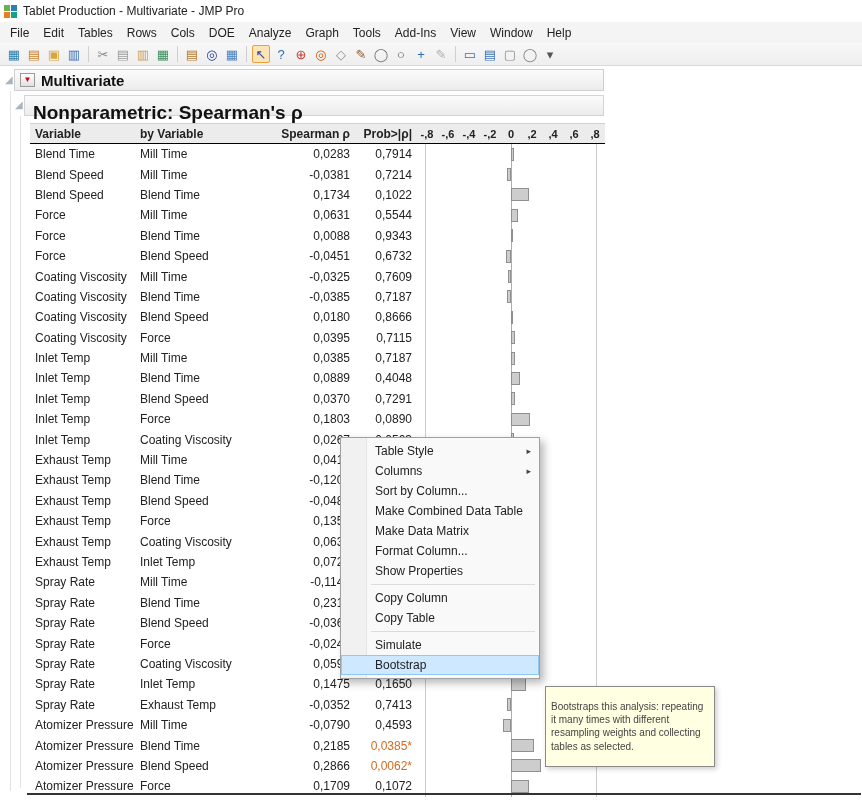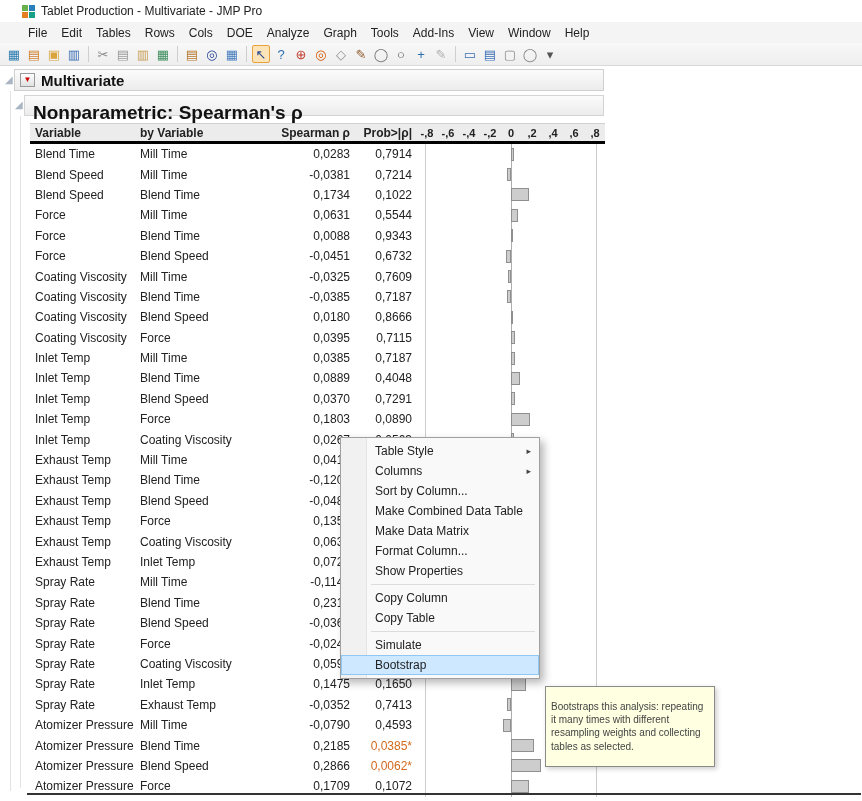--- a/index.html
+++ b/index.html
@@ -4,30 +4,30 @@
 <style>
   * { box-sizing: border-box; margin: 0; padding: 0; }
   body { background: #fff; }
   .screen {
     position: relative; width: 862px; height: 801px; background: #ffffff;
     font-family: "Liberation Sans", sans-serif; overflow: hidden; color: #222;
   }
   
   .titlebar {
     position: absolute; top: 0; left: 0; right: 0; height: 22px; background: #ffffff;
-    display: flex; align-items: center; padding-left: 22px; font-size: 12px; color: #222;
+    display: flex; align-items: center; padding-left: 4px; font-size: 12px; color: #222;
   }
   .app-icon { width: 13px; height: 13px; margin-right: 6px; display: grid;
     grid-template-columns: 6px 6px; grid-template-rows: 6px 6px; gap: 1px; }
   .app-icon i { display: block; }
   .app-icon i:nth-child(1){ background:#6ab04c; } .app-icon i:nth-child(2){ background:#2980b9; }
   .app-icon i:nth-child(3){ background:#e67e22; } .app-icon i:nth-child(4){ background:#16a085; }
   .menubar {
     position: absolute; top: 22px; left: 0; right: 0; height: 21px; background: #f4f4f4;
-    display: flex; align-items: center; font-size: 12px; padding-left: 21px;
+    display: flex; align-items: center; font-size: 12px; padding-left: 3px;
   }
   .menu-item { padding: 2px 7px; cursor: default; }
   .toolbar {
     position: absolute; top: 43px; left: 0; right: 0; height: 23px;
     background: linear-gradient(#f8f8f8, #eeeeee); border-bottom: 1px solid #d9d9d9;
     display: flex; align-items: center; padding-left: 4px;
   }
   .ticon { width: 18px; height: 18px; display: flex; align-items: center; justify-content: center;
     font-size: 13px; margin: 0 1px; border-radius: 2px; }
   .ticon.selected { background: #fce4b8; border: 1px solid #e8a33d; }
@@ -51,21 +51,21 @@
   .h1title { font-size: 15px; font-weight: bold; color: #111; }
   .h2band {
     position: absolute; left: 24px; top: 95px; width: 580px; height: 21px;
     background: linear-gradient(#fbfbfb, #ececec); border: 1px solid #d4d4d4;
     display: flex; align-items: center; padding-left: 8px;
   }
   .h2title { font-size: 19px; font-weight: bold; color: #111; margin-top: 15px; }
   
   .rtable { position: absolute; left: 30px; top: 123px; width: 575px; }
   .thead { display: flex; height: 21px; background: #ececec; border-top: 1px solid #d0d0d0;
-    border-bottom: 3px solid #000000; align-items: center; font-weight: bold; font-size: 12px; }
+    border-bottom: 1px solid #000000; align-items: center; font-weight: bold; font-size: 12px; }
   .trow { display: flex; height: 20.4px; align-items: center; font-size: 12px; }
   .c-var  { width: 110px; padding-left: 5px; }
   .c-by   { width: 120px; }
   .c-rho  { width: 90px; text-align: right; }
   .c-prob { width: 62px; text-align: right; }
   .c-prob.sig { color: #d2691e; }
   .c-chart { width: 178px; margin-left: 10px; position: relative; height: 100%; }
   .chartbox { position: absolute; left: 3px; right: 3px; top: 0; bottom: 0;
     border-left: 1px solid #cccccc; border-right: 1px solid #cccccc; }
   .centerline { position: absolute; left: 89px; top: 0; bottom: 0; width: 1px; background: #adadad; }

